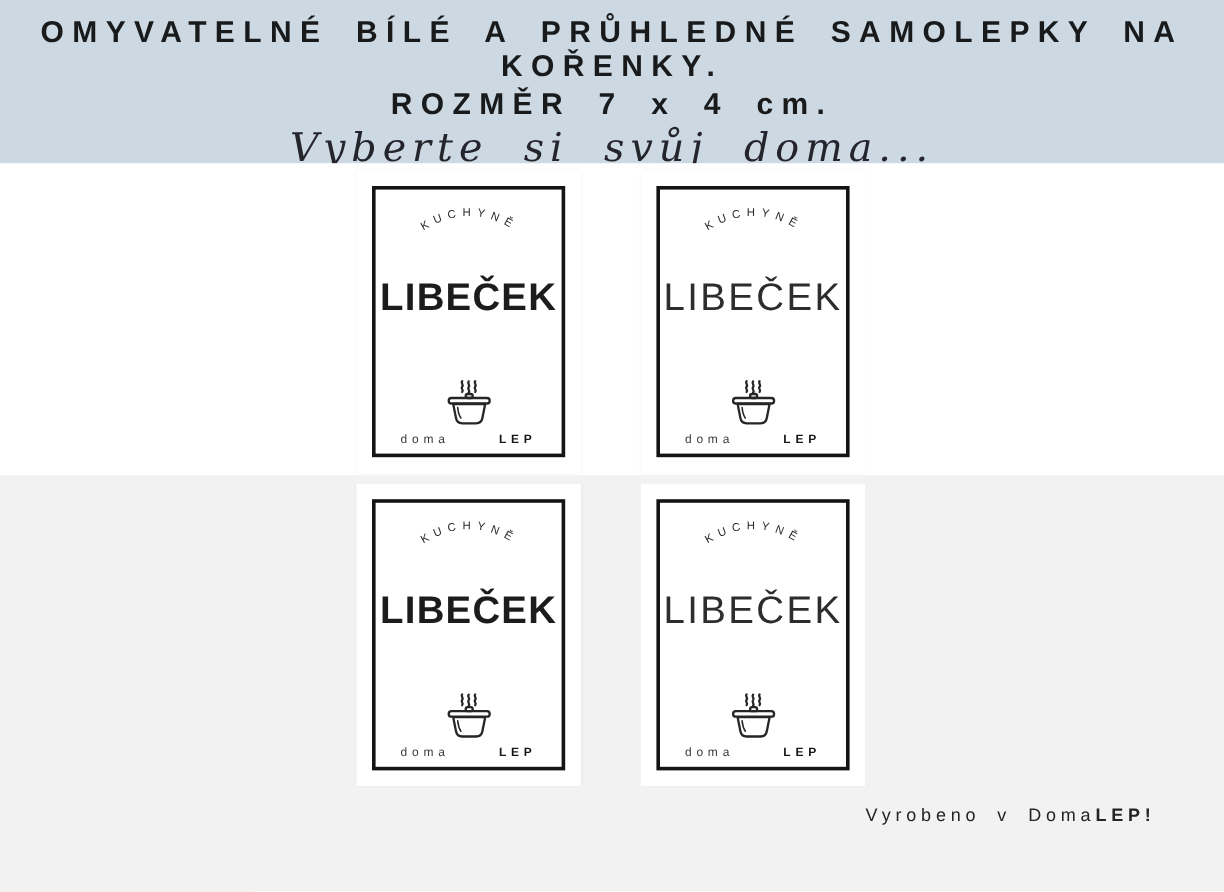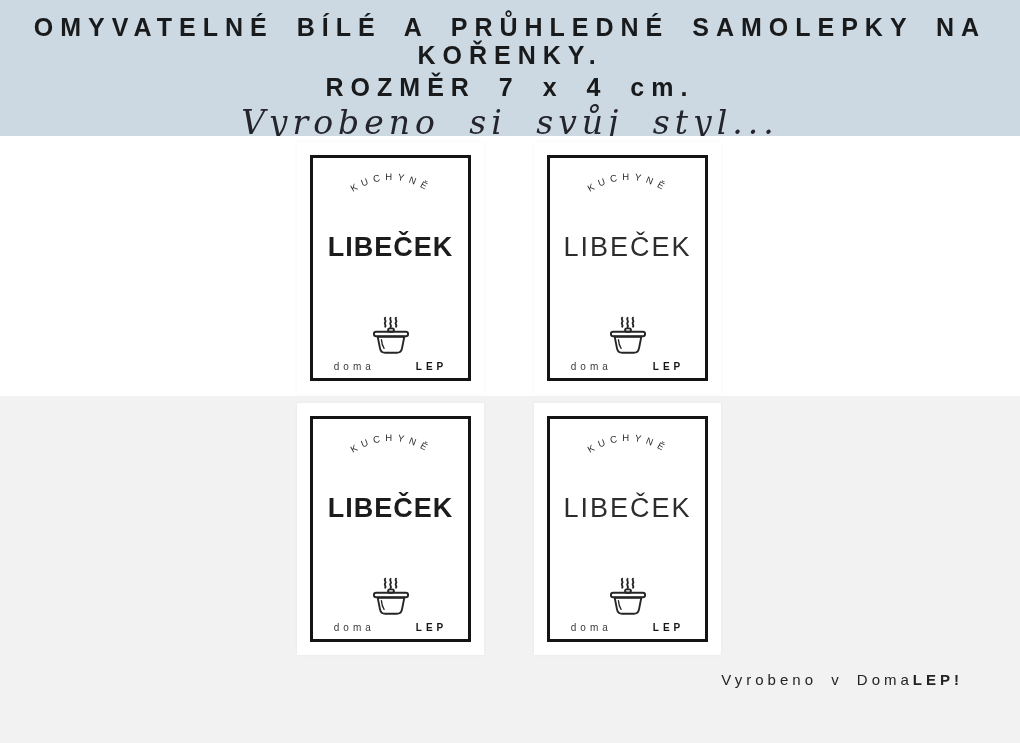--- a/index.html
+++ b/index.html
@@ -42,21 +42,21 @@
     position:absolute;left:13px;top:13px;right:13px;bottom:13px;
     border:3px solid #141414;background:#ffffff;
   }
   .arc{position:absolute;top:2px;left:50%;transform:translateX(-50%);width:104px;height:40px;overflow:visible;}
   .arc-text{
     font-family:"Liberation Sans",sans-serif;font-size:9.5px;font-weight:400;
     letter-spacing:5px;fill:#2c2c2c;
   }
   .name{
     position:absolute;top:75px;left:0;right:0;text-align:center;
-    font-size:27px;line-height:28px;color:#1c1c1c;white-space:nowrap;
+    font-size:32px;line-height:28px;color:#1c1c1c;white-space:nowrap;
   }
   .name-bold{font-weight:700;letter-spacing:1px;}
   .name-light{font-weight:400;letter-spacing:2px;color:#2d2d2d;}
   .pot{
     position:absolute;top:157px;left:50%;transform:translateX(-50%);
     width:40px;height:40px;
   }
   .pot path,.pot rect{fill:none;stroke:#262626;stroke-width:2.3;stroke-linecap:round;stroke-linejoin:round;}
   .pot .inner-line{stroke-width:1.6;}
   .brand{
@@ -70,21 +70,21 @@
     font-size:15px;line-height:28px;letter-spacing:4px;word-spacing:6px;color:#242424;
   }
   .footer-bold{font-weight:700;}
 </style>
 </head>
 <body>
 
 <div class="banner" style="background: rgb(205, 217, 226);">
   <div class="banner-line1">OMYVATELNÉ BÍLÉ A PRŮHLEDNÉ SAMOLEPKY NA KOŘENKY.</div>
   <div class="banner-line2">ROZMĚR 7 x 4 cm.</div>
-  <div class="banner-tagline">Vyrobeno si svůj styl...</div>
+  <div class="banner-tagline">Vyberte si svůj doma...</div>
 </div>
 
 <div class="half-top" style="background: rgb(255, 255, 255);"></div>
 <div class="half-bottom" style="background: rgb(242, 242, 242);"></div>
 
 <div class="card pos-tl">
   <div class="card-inner">
     <svg class="arc" viewBox="0 0 104 34">
       <path id="arcpath-0" d="M14,29 Q52,5 90,29" fill="none"></path>
       <text class="arc-text" text-anchor="middle"><textPath href="#arcpath-0" startOffset="50%">KUCHYNĚ</textPath></text>

